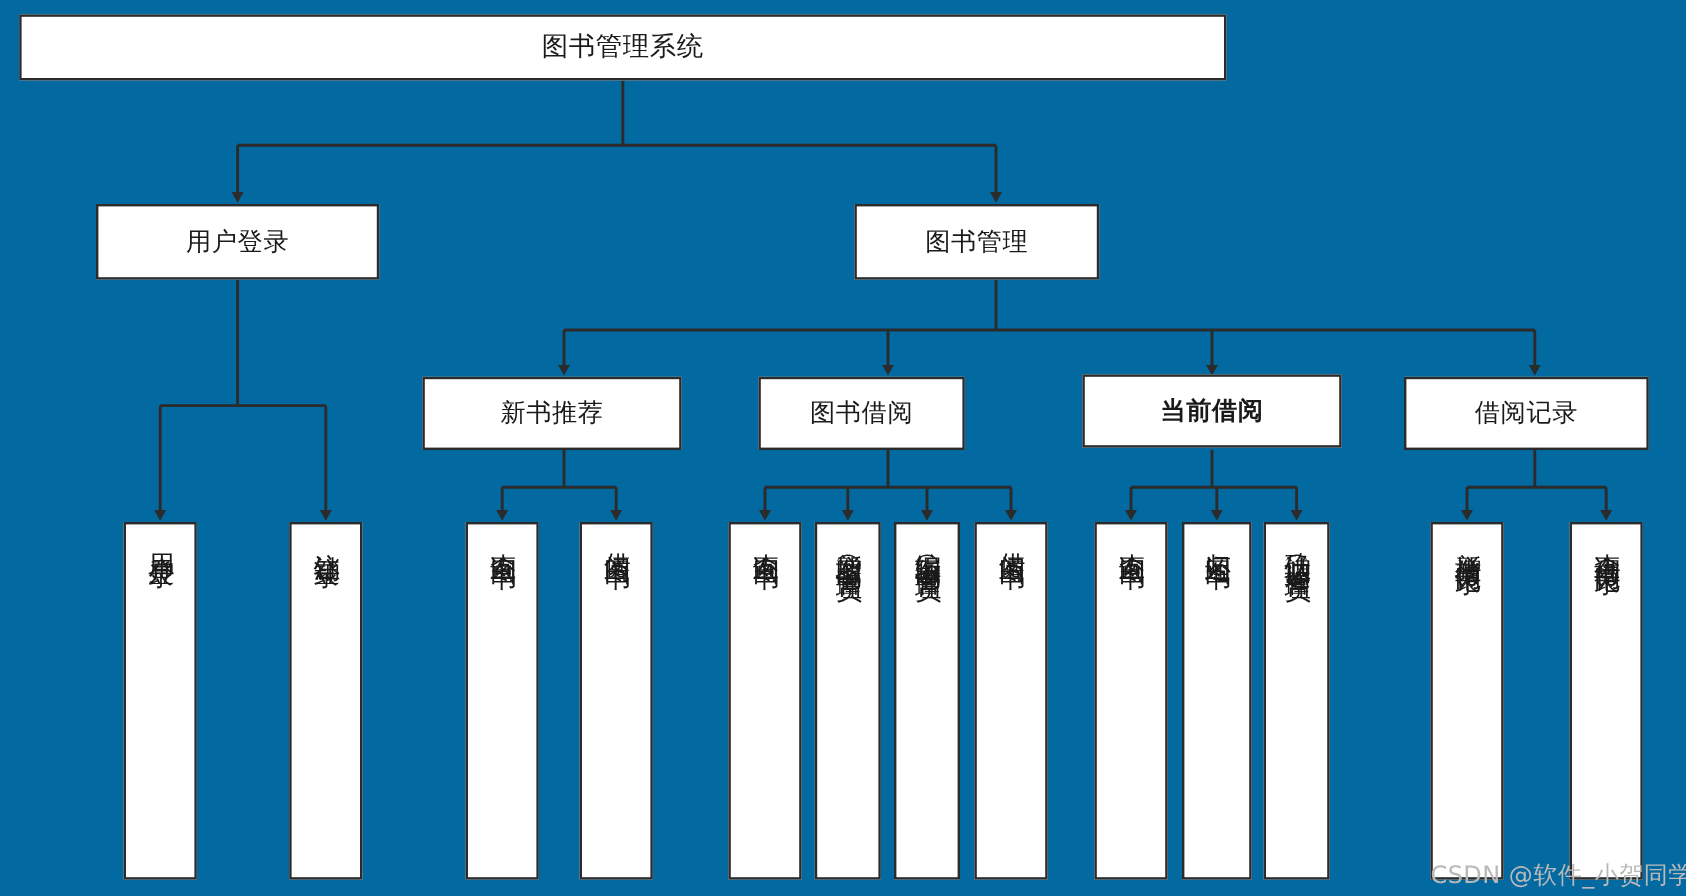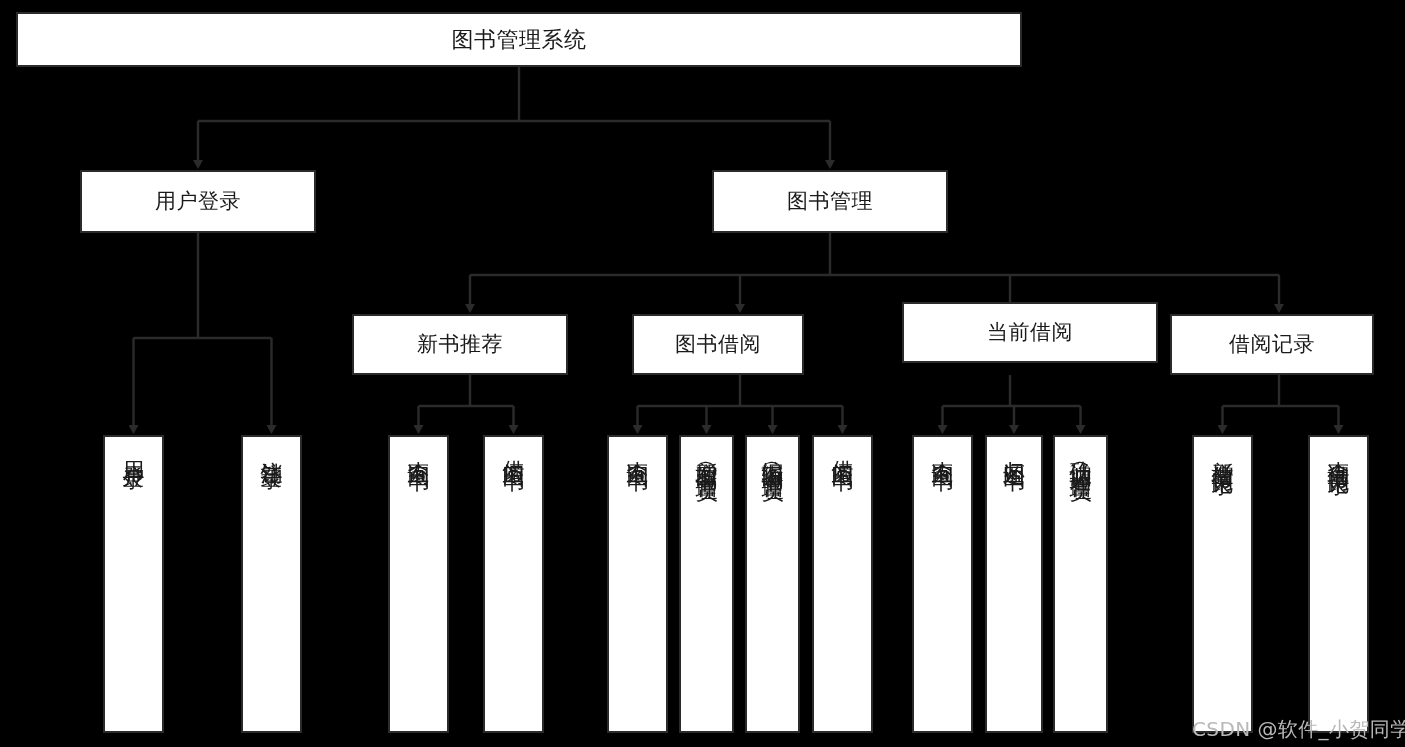--- a/index.html
+++ b/index.html
@@ -8,21 +8,21 @@
     padding: 0;
     background: #ffffff;
   }
   body {
     font-family: "DejaVu Sans", "Liberation Sans", sans-serif;
   }
   #canvas {
     position: relative;
     width: 1405px;
     height: 747px;
-    background: #000000;
+    background: #0369a1;
     overflow: hidden;
   }
   #edges {
     position: absolute;
     left: 0;
     top: 0;
     width: 1405px;
     height: 747px;
     pointer-events: none;
   }
@@ -113,30 +113,30 @@
       </g>
   </svg>
 
   <div id="node-layer">
       <div class="node horiz root" style="left: 16px; top: 12px; width: 1006px; height: 55px;">
         <span class="node-label">图书管理系统</span>
       </div>
       <div class="node horiz" style="left: 80px; top: 170px; width: 236px; height: 63px;">
         <span class="node-label">用户登录</span>
       </div>
-      <div class="node horiz" style="left: 712px; top: 170px; width: 236px; height: 63px;">
+      <div class="node horiz" style="left: 712px; top: 170px; width: 204px; height: 63px;">
         <span class="node-label">图书管理</span>
       </div>
       <div class="node horiz" style="left: 352px; top: 314px; width: 216px; height: 61px;">
         <span class="node-label">新书推荐</span>
       </div>
       <div class="node horiz" style="left: 632px; top: 314px; width: 172px; height: 61px;">
         <span class="node-label">图书借阅</span>
       </div>
-      <div class="node horiz" style="left: 902px; top: 302px; width: 256px; height: 61px;">
+      <div class="node horiz" style="left: 902px; top: 312px; width: 216px; height: 61px; font-weight: bold;">
         <span class="node-label">当前借阅</span>
       </div>
       <div class="node horiz" style="left: 1170px; top: 314px; width: 204px; height: 61px;">
         <span class="node-label">借阅记录</span>
       </div>
       <div class="node vert" style="left: 103px; top: 435px; width: 61px; height: 298px;">
         <span class="node-label">用户登录</span>
       </div>
       <div class="node vert" style="left: 241px; top: 435px; width: 61px; height: 298px;">
         <span class="node-label">注销登录</span>

